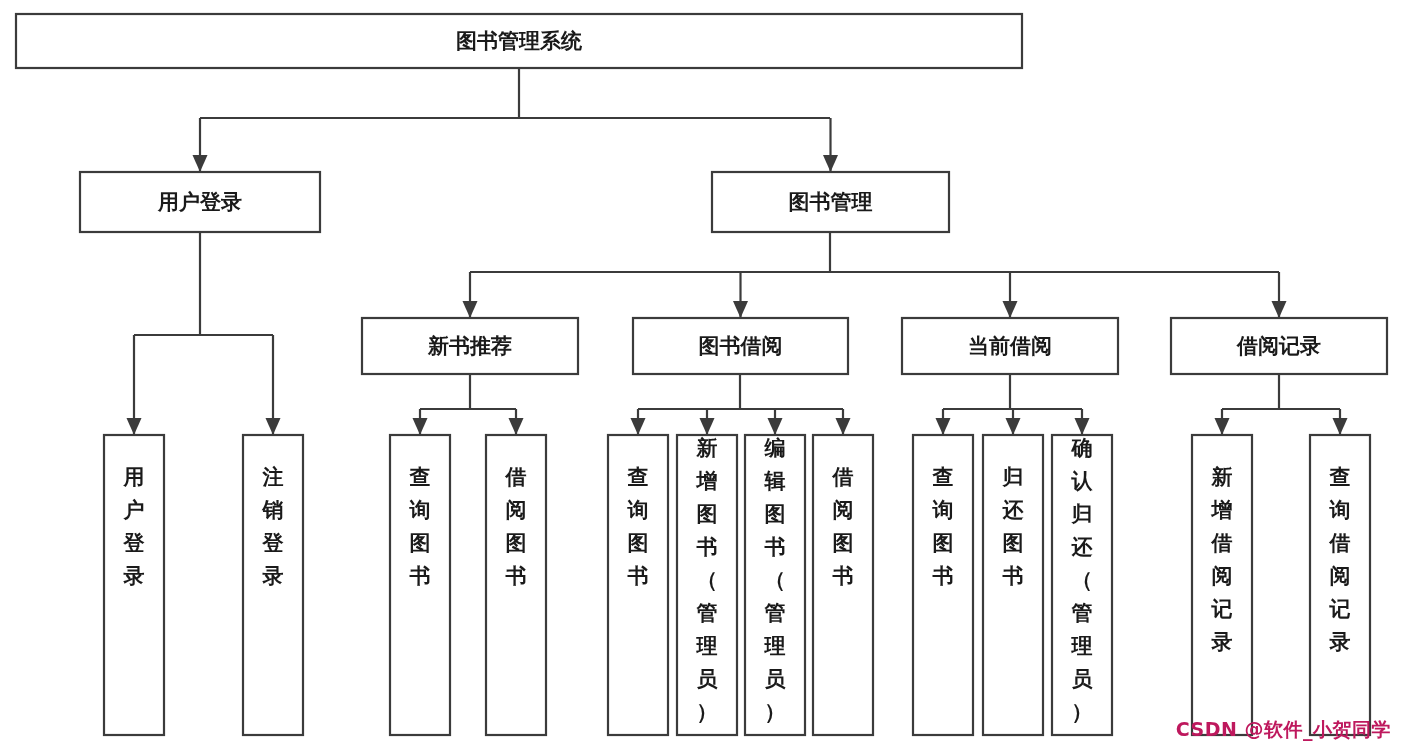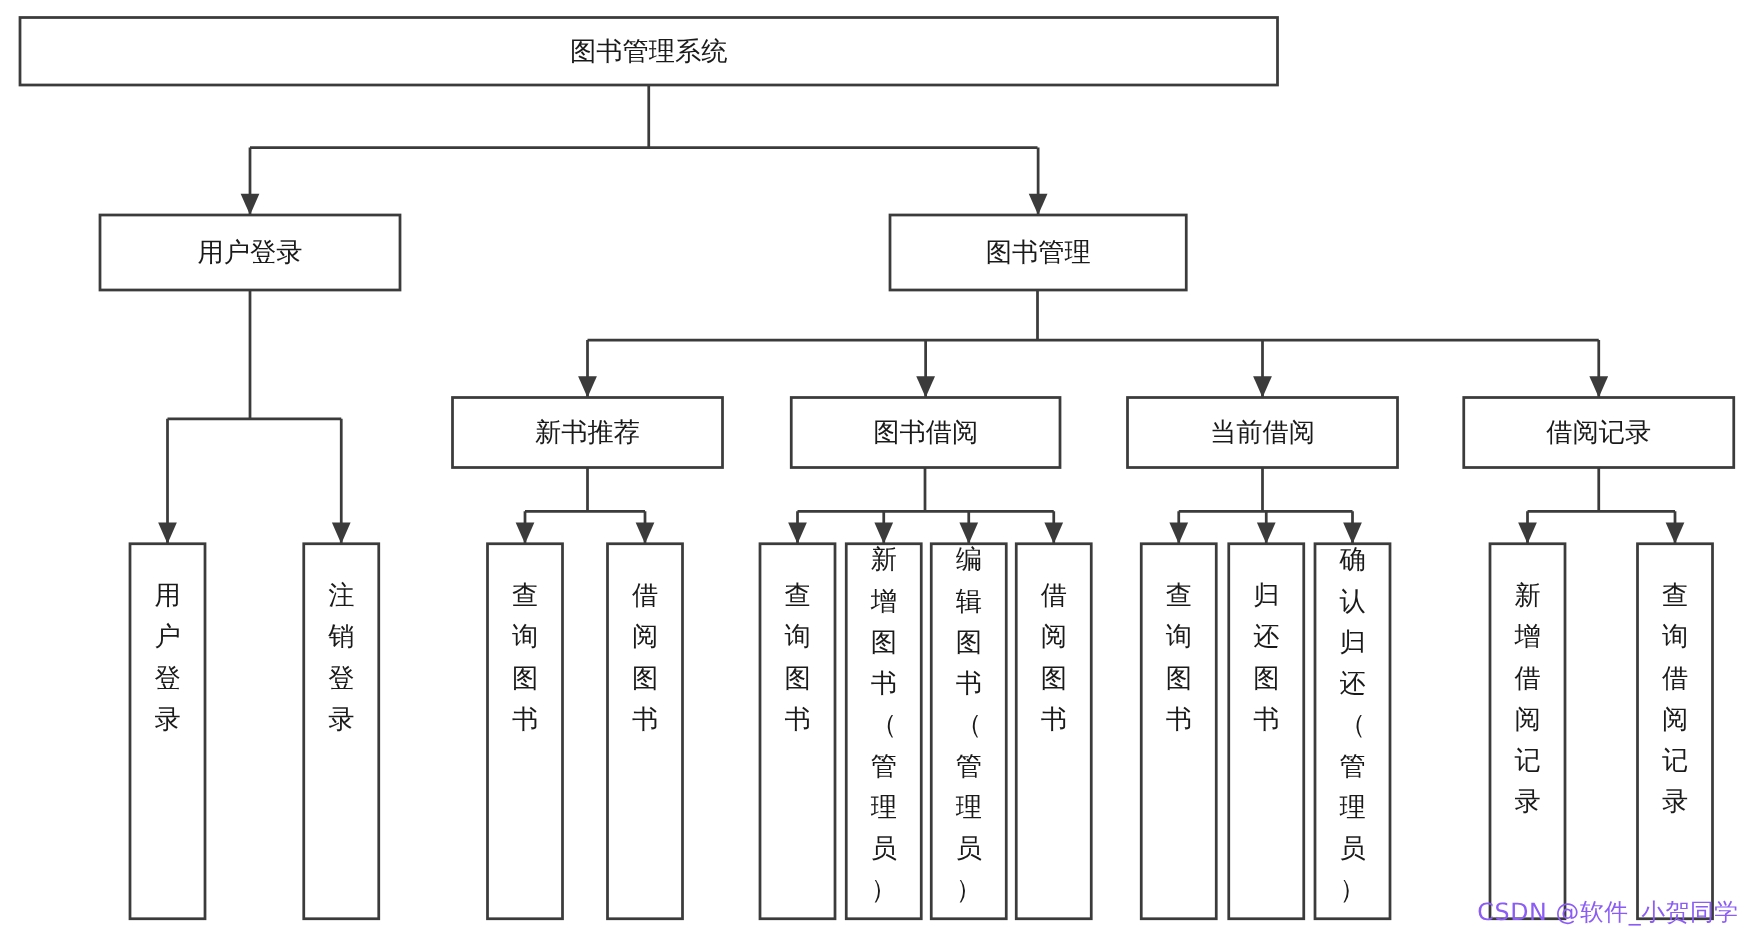--- a/index.html
+++ b/index.html
@@ -10,20 +10,21 @@
   }
   body {
     font-family: "DejaVu Sans", "Liberation Sans", sans-serif;
   }
   #diagram-root {
     position: relative;
     width: 1405px;
     height: 747px;
     background: #ffffff;
     overflow: hidden;
+    font-weight: bold;
   }
   svg.flowchart {
     position: absolute;
     left: 0;
     top: 0;
     width: 1405px;
     height: 747px;
     display: block;
   }
   .node-box {
@@ -56,21 +57,21 @@
   }
   .node-label-v tspan {
     dominant-baseline: middle;
   }
   .watermark-text {
     position: absolute;
     right: 14px;
     bottom: 4px;
     font-family: "DejaVu Sans", "Liberation Sans", sans-serif;
     font-size: 19px;
-    color: #8b5cf6;
+    color: #be185d;
     letter-spacing: 0.5px;
     white-space: nowrap;
     user-select: none;
   }
 </style>
 </head>
 <body>
 
 <div id="diagram-root">
   <svg class="flowchart" viewBox="0 0 1405 747">

